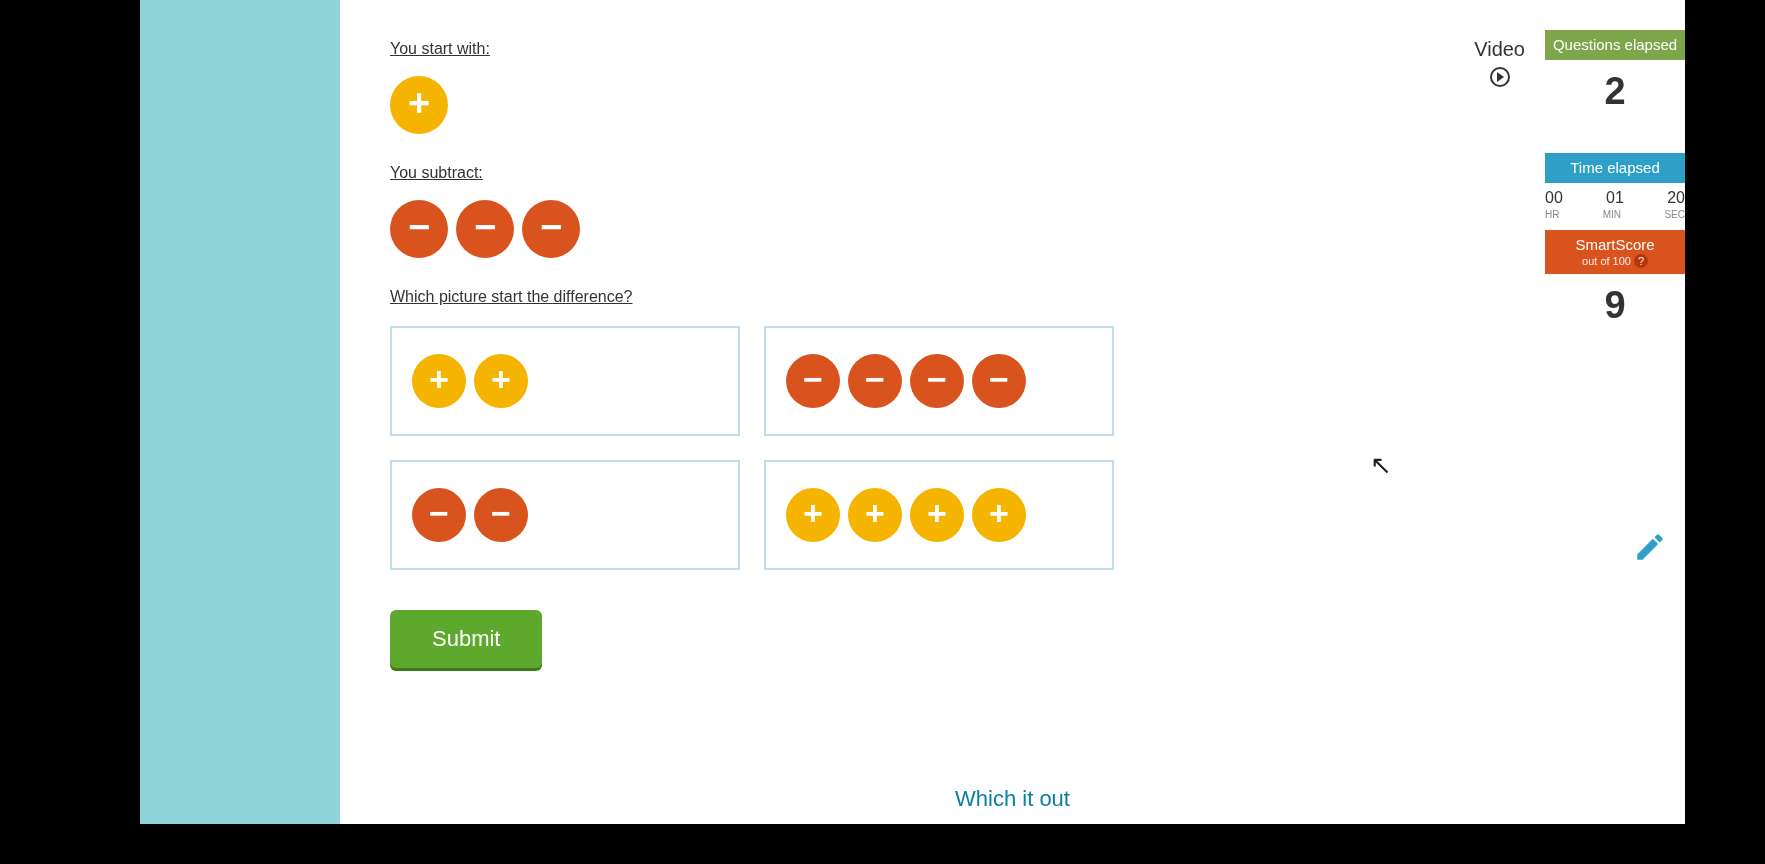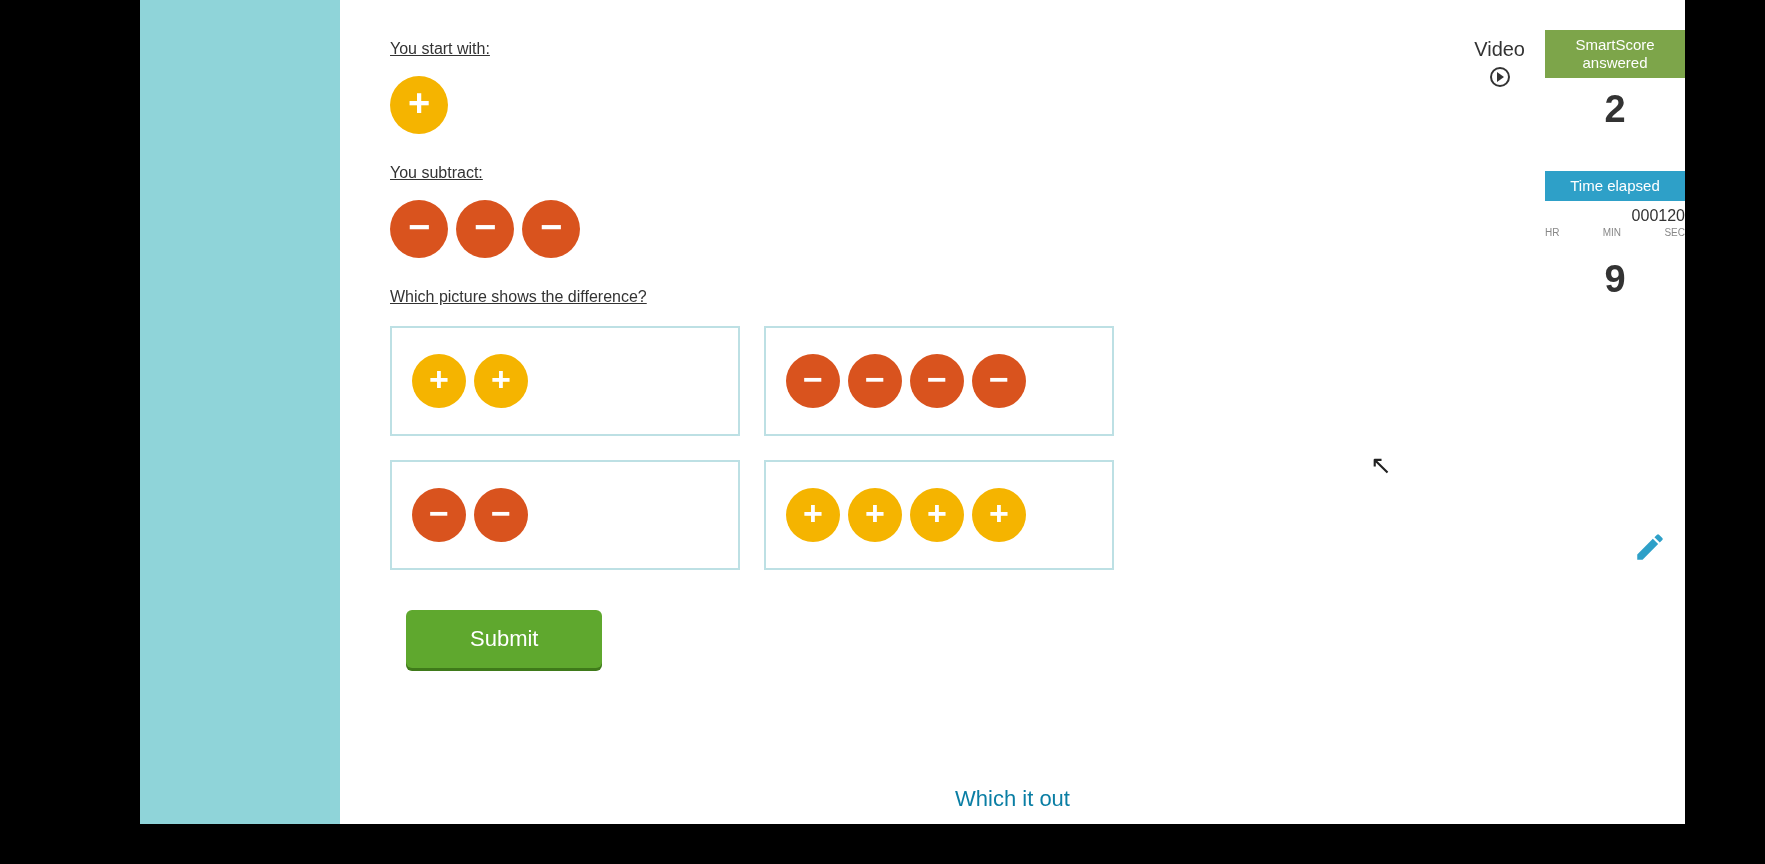--- a/index.html
+++ b/index.html
@@ -78,24 +78,23 @@
     gap: 8px;
     cursor: pointer;
   }
   .option-box .counter { width: 54px; height: 54px; font-size: 34px; }
   .submit-btn {
     background: #5fa82e;
     color: #fff;
     border: none;
     border-radius: 6px;
     font-size: 22px;
-    padding: 16px 64px;
+    padding: 16px 42px;
     cursor: pointer;
     box-shadow: 0 3px 0 #3f7a1a;
-    margin-left: 16px;
   }
   .work-it-out {
     position: absolute;
     bottom: 12px;
     left: 50%;
     transform: translateX(-50%);
     color: #0a7ea4;
     font-size: 22px;
     cursor: pointer;
   }
@@ -135,21 +134,21 @@
   .stat-header {
     color:#fff; font-size:15px; padding:6px 4px; line-height:1.2;
   }
   .stat-header.green { background:#7da54a; }
   .stat-header.blue  { background:#2ea0c8;margin-top:22px; }
   .stat-header.orange{ background:#d9531e; }
   .stat-value {
     background:#fff; font-size:38px; font-weight:bold; color:#333; padding:10px 0 18px;
   }
   .timer-row {
-    display:flex; justify-content:flex-end; background:#fff; padding:6px 0 2px; font-size:16px; color:#333;
+    display:flex; justify-content:space-between; background:#fff; padding:6px 0 2px; font-size:16px; color:#333;
   }
   .timer-labels {
     display:flex; justify-content:space-between; background:#fff; font-size:10px; color:#888; padding-bottom:10px;
   }
   .smartscore-sub { font-size:11px; opacity:.9; display:block; }
   .info-dot {
     display:inline-block; width:14px; height:14px; border-radius:50%; background:#b1350a; color:#fff;
     font-size:11px; line-height:14px; text-align:center; margin-left:3px;
   }
   .pencil-icon {
@@ -185,21 +184,21 @@
           <span class="sym">−</span>
         </div>
         <div class="counter minus">
           <span class="sym">−</span>
         </div>
         <div class="counter minus">
           <span class="sym">−</span>
         </div>
       </div>
 
-    <p class="section-label">Which picture shows the difference?</p>
+    <p class="section-label">Which picture start the difference?</p>
 
     <div class="options-grid" id="options-grid">
         <div class="option-box">
           <div class="counter plus">
             <span class="sym">+</span>
           </div>
           <div class="counter plus">
             <span class="sym">+</span>
           </div>
         </div>
@@ -243,37 +242,41 @@
 
     <button class="submit-btn">Submit</button>
 
     <div class="work-it-out">Which it out</div>
 
     <span class="cursor-arrow">↖</span>
 
     
     <div class="right-panel">
       <div class="stat-block">
-        <div class="stat-header green">SmartScore answered</div>
+        <div class="stat-header green">Questions elapsed</div>
         <div class="stat-value">2</div>
       </div>
       <div class="stat-block">
         <div class="stat-header blue">Time elapsed</div>
         <div class="timer-row">
           <span>00</span>
           <span>01</span>
           <span>20</span>
         </div>
         <div class="timer-labels">
           <span>HR</span>
           <span>MIN</span>
           <span>SEC</span>
         </div>
       </div>
       <div class="stat-block">
+        <div class="stat-header orange">
+          <span>SmartScore</span>
+          <span class="smartscore-sub"><span>out of 100</span><span class="info-dot">?</span></span>
+        </div>
         <div class="stat-value">9</div>
       </div>
     </div>
 
     <div class="pencil-icon">
       <svg width="34" height="34" viewBox="0 0 24 24">
           <path fill="#2ea0c8" d="M3 17.25V21h3.75l11-11.04-3.75-3.75L3 17.25zM20.71 7.04a1 1 0 0 0 0-1.41l-2.34-2.34a1 1 0 0 0-1.41 0l-1.83 1.83 3.75 3.75 1.83-1.83z"></path>
         </svg>
     </div>
 

